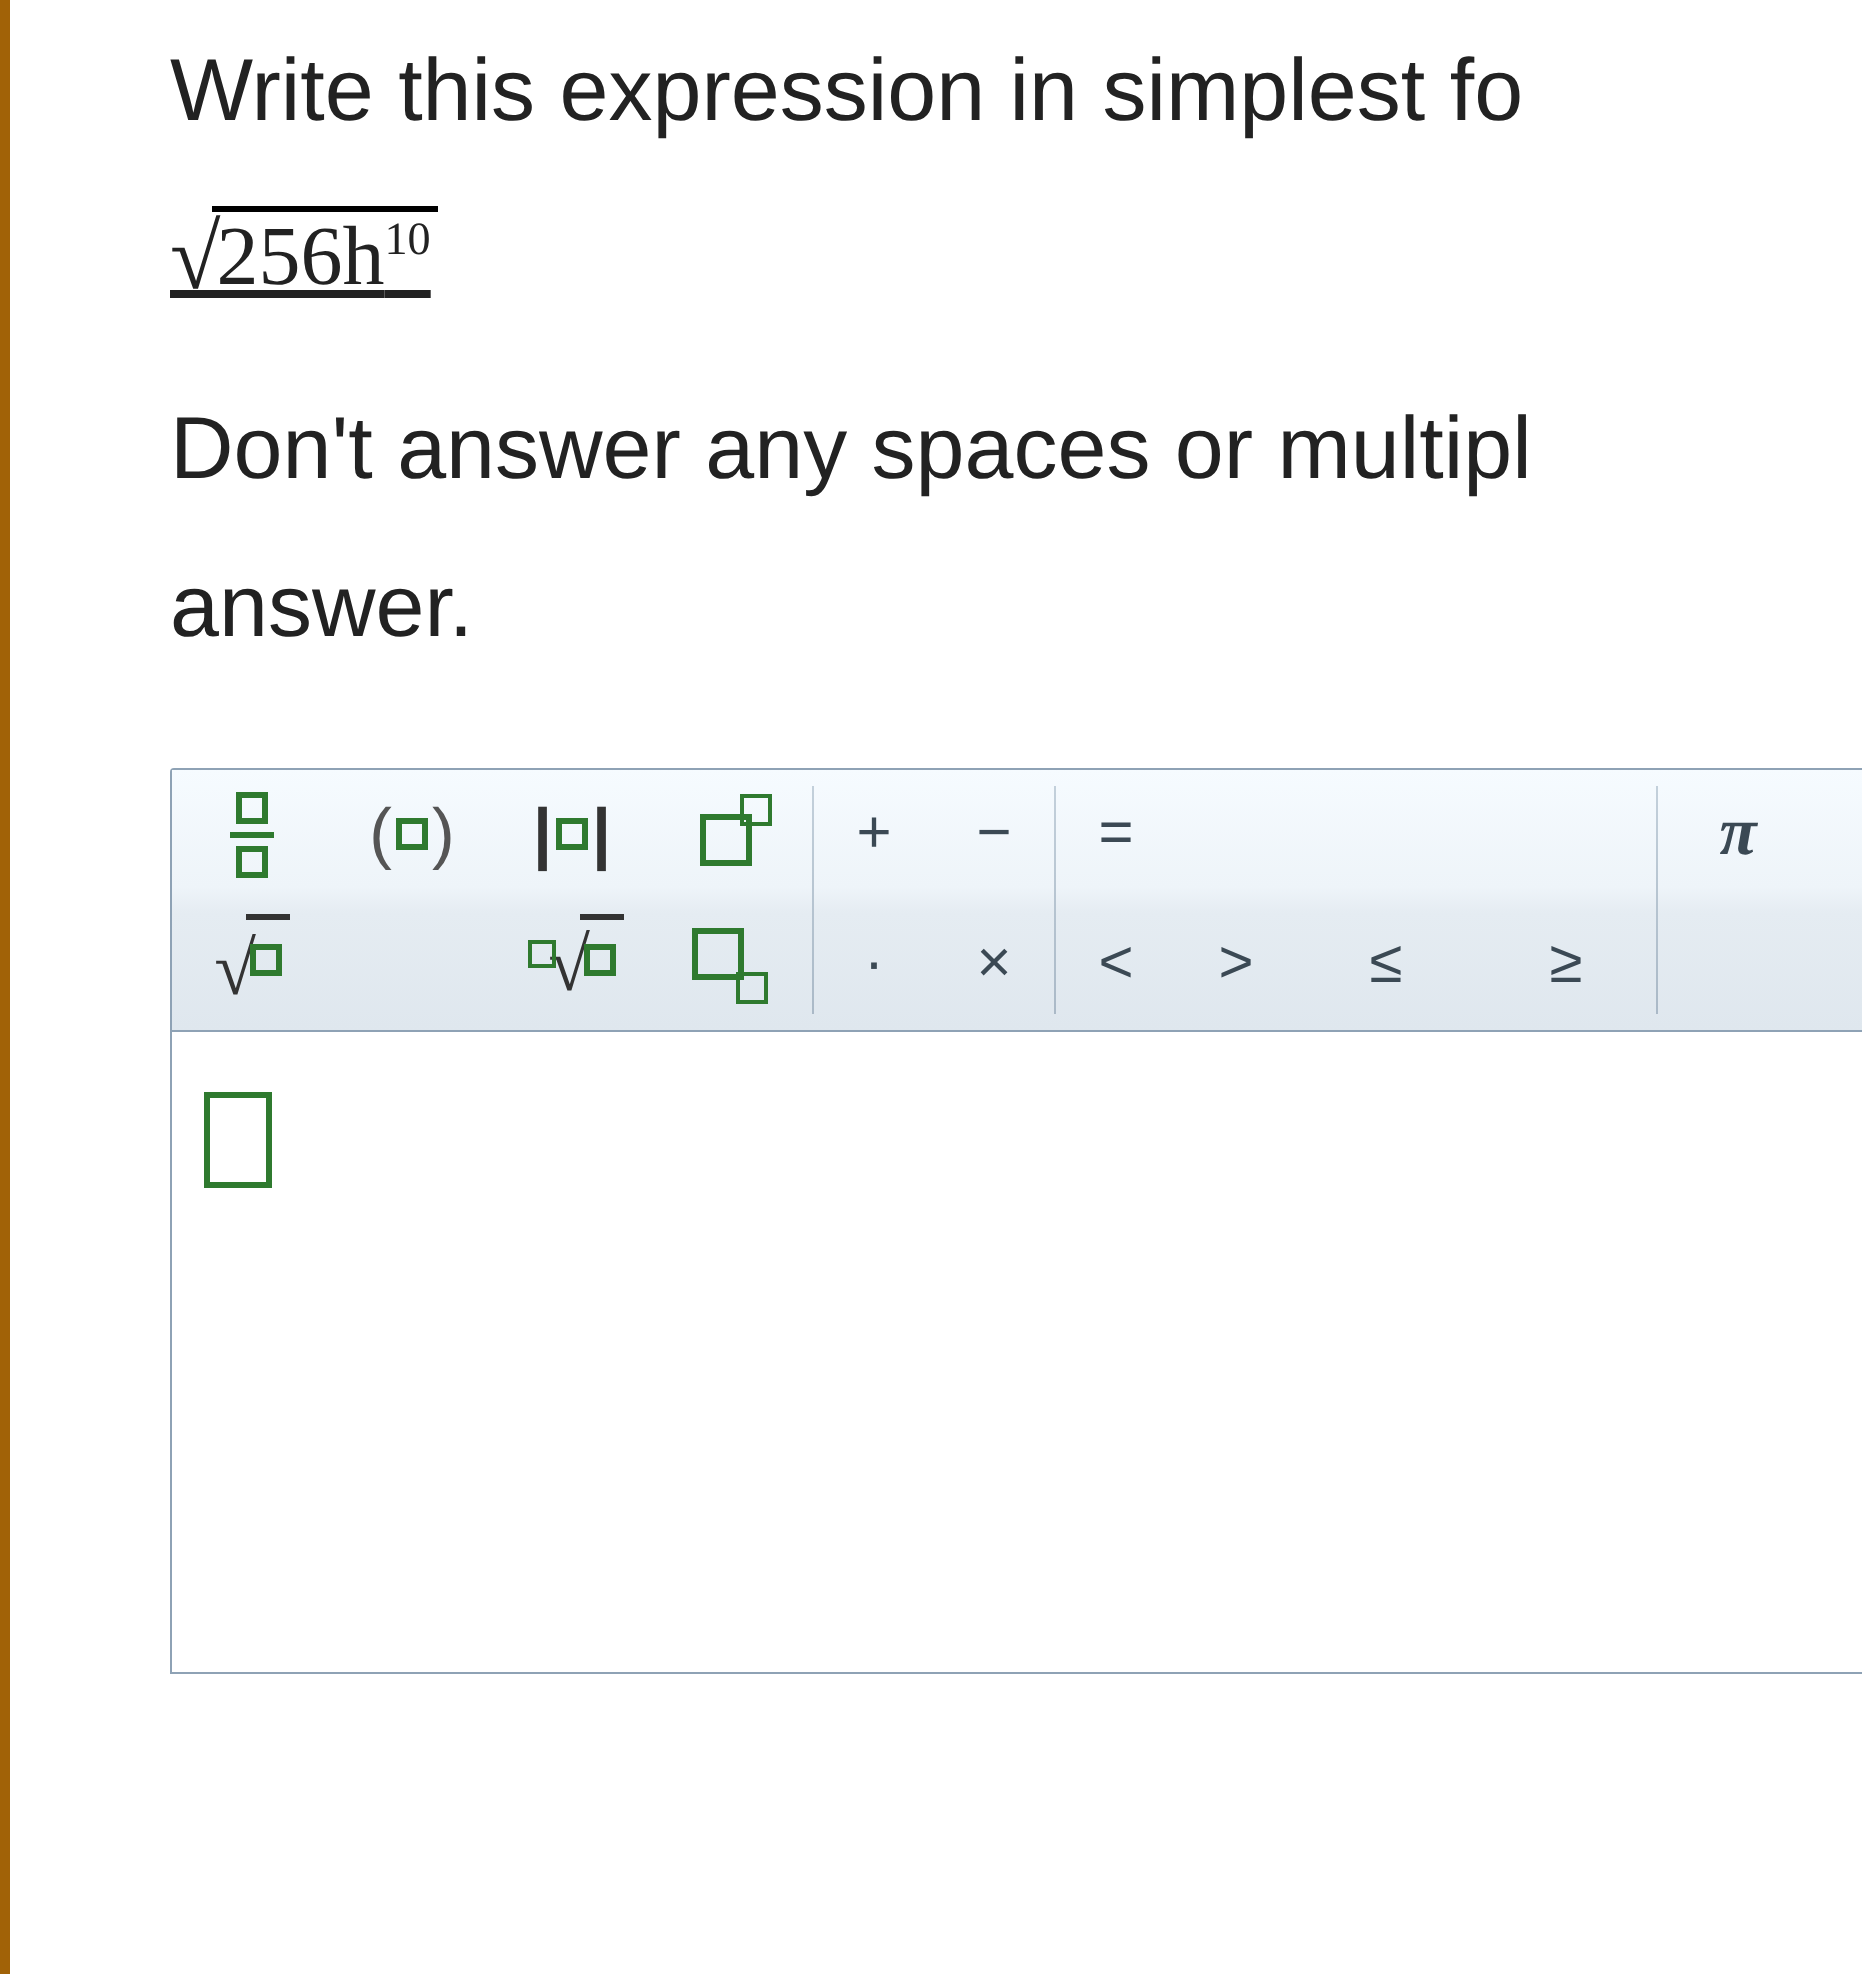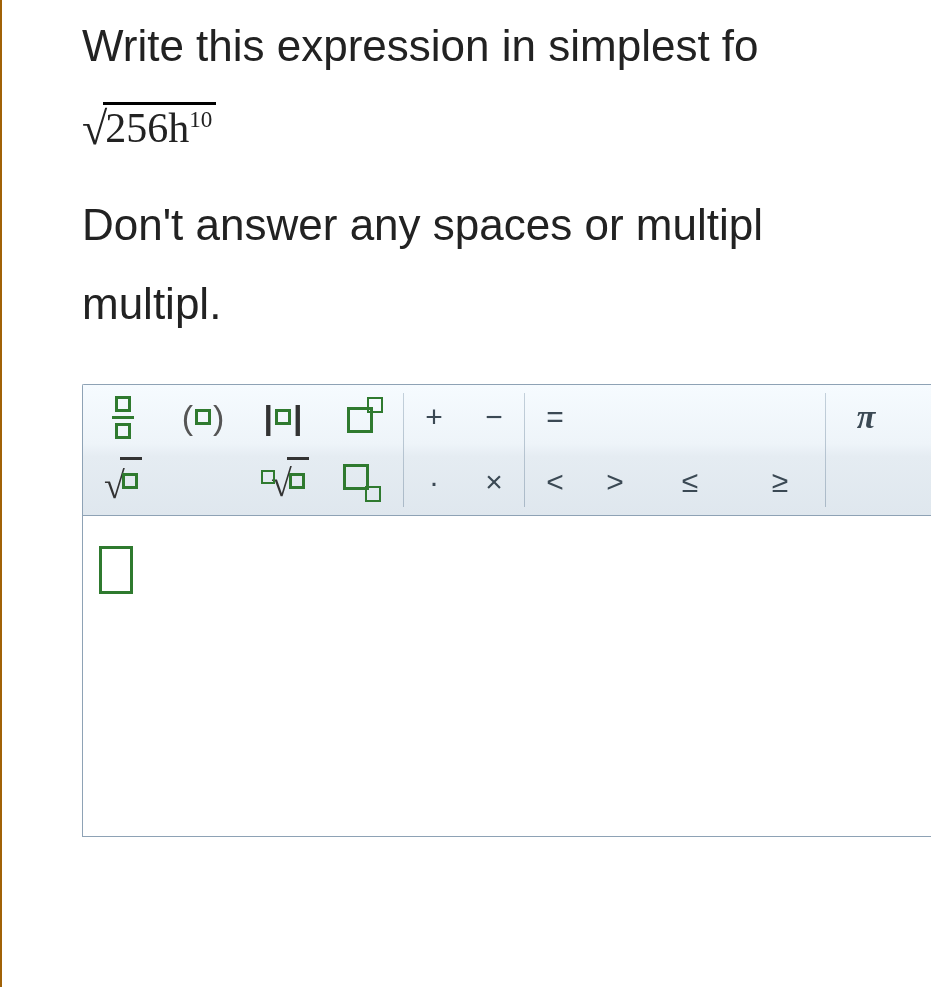--- a/index.html
+++ b/index.html
@@ -5,35 +5,36 @@
   html,body{margin:0;padding:0;background:#fff;}
   body{
     font-family:Arial,Helvetica,sans-serif;
     width:931px;height:987px;
     overflow:hidden;
     color:#222;
     position:relative;
   }
   .content{
     padding:0 0 0 80px;
-    border-left:2px solid #a16207;
+    border-left:5px solid #a16207;
     height:100%;
     box-sizing:border-box;
   }
   .prompt{
     font-size:44px;
     line-height:1.55;
     padding-top:12px;
     white-space:nowrap;
   }
   .expr{
     font-family:"Times New Roman",Times,serif;
     font-size:42px;
     margin:22px 16px 30px 0;
     white-space:nowrap;
+    text-decoration:underline;
   }
   .expr .radic{font-size:46px;vertical-align:-2px;}
   .expr .bar{
     border-top:3px solid #000;
     padding:0 4px 0 2px;
     margin-left:-4px;
   }
   .expr sup{font-size:0.55em;vertical-align:super;}
   .instr{
     font-size:44px;
@@ -144,21 +145,21 @@
 <div class="content">
 
   <div class="prompt">Write this expression in simplest fo</div>
 
   <div class="expr">
     <span class="radic">√</span><span class="bar"><span>256h</span><sup>10</sup></span>
   </div>
 
   <div class="instr">
     <div>Don't answer any spaces or multipl</div>
-    <div>multipl.</div>
+    <div>answer.</div>
   </div>
 
   <div class="editor">
     <div class="toolbar">
 
       <div class="tb-col">
         <div style="display:flex;">
           <div class="tb-btn">
             <span class="frac">
                 <span class="pbox"></span>

